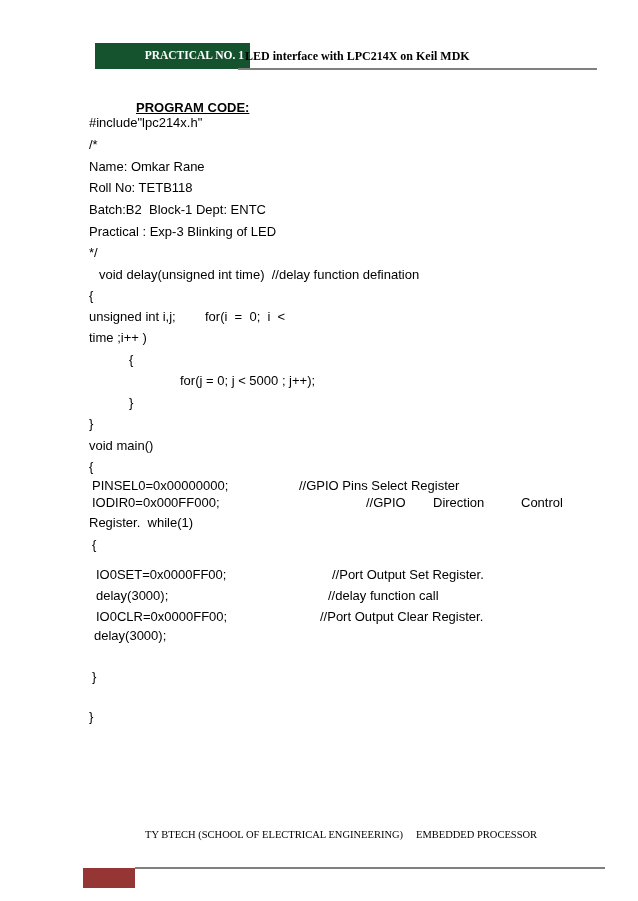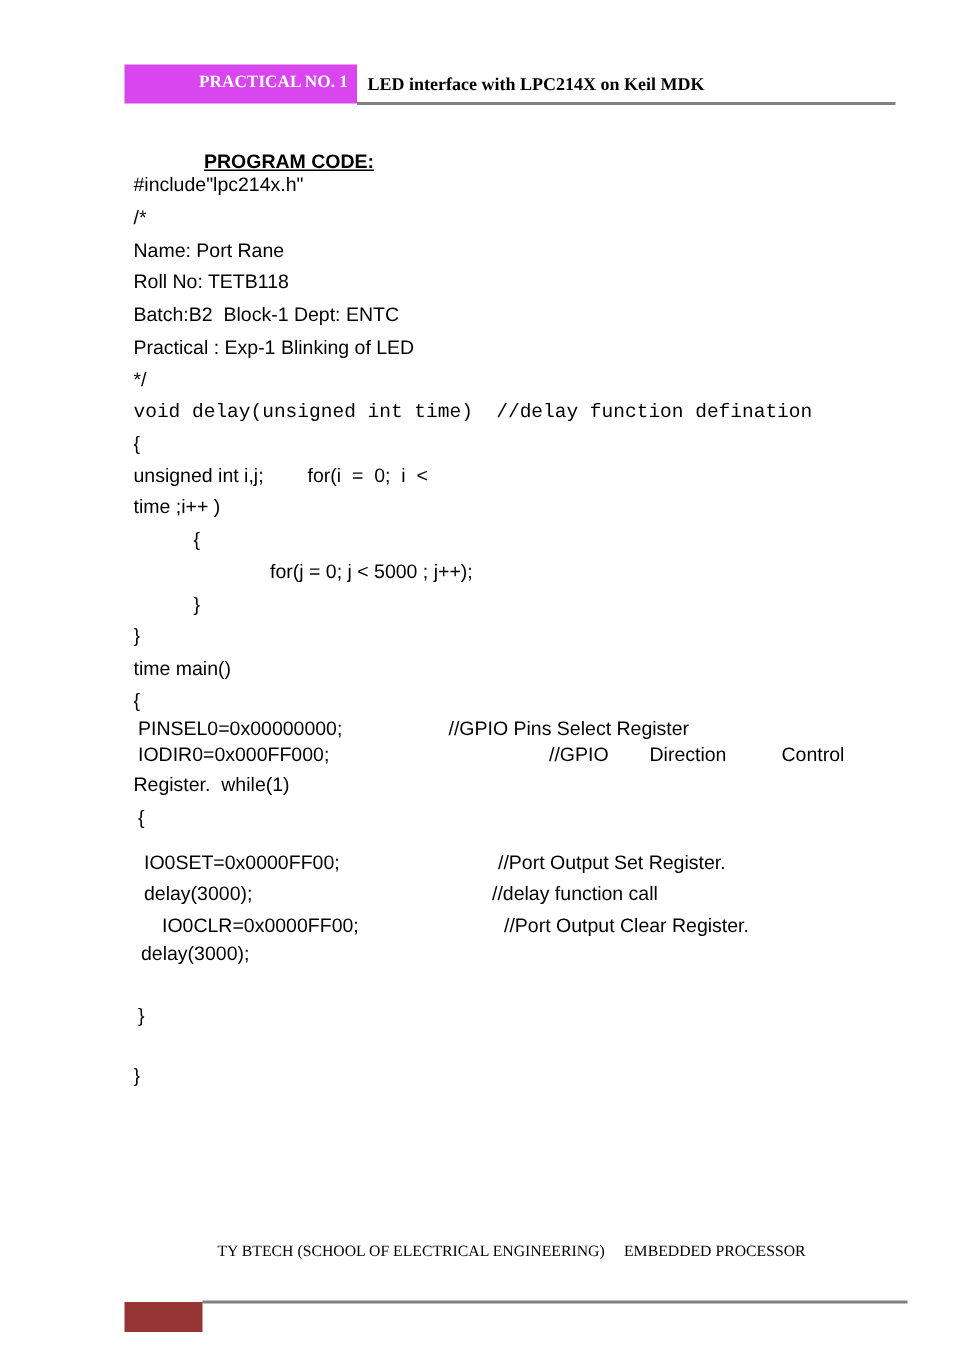--- a/index.html
+++ b/index.html
@@ -1,17 +1,17 @@
 <!DOCTYPE html>
 <html><head>
 <meta charset="utf-8">
 <style>
   html, body { margin:0; padding:0; }
   body { width:638px; height:901px; background:#ffffff; position:relative; overflow:hidden; }
-  .hdr-bar { position:absolute; left:83px; top:43px; width:155px; height:26px; background:#d946ef; }
+  .hdr-bar { position:absolute; left:95px; top:43px; width:155px; height:26px; background:#14532d; }
   .hdr-bar-text { position:absolute; right:6px; top:6px; font-family:"Liberation Serif", serif; font-weight:bold; font-size:11.5px; color:#ffffff; white-space:nowrap; }
   .hdr-title { position:absolute; left:245px; top:49px; font-family:"Liberation Serif", serif; font-weight:bold; font-size:12px; color:#000; white-space:nowrap; }
   .hdr-line { position:absolute; left:238px; top:68px; width:359px; height:2px; background:#808080; }
 
   .content { position:absolute; left:89px; top:0; font-family:"Liberation Sans", sans-serif; font-size:13px; color:#000; }
   .ln { position:absolute; white-space:pre; line-height:16px; }
   .heading { font-weight:bold; text-decoration:underline; }
 
   .ftr-text { position:absolute; top:829px; font-family:"Liberation Serif", serif; font-size:10.5px; color:#000; white-space:nowrap; }
   .ftr-line { position:absolute; left:135px; top:867px; width:470px; height:2px; background:#808080; }
@@ -26,50 +26,50 @@
   </div>
   <div class="hdr-title">LED interface with LPC214X on Keil MDK</div>
   <div class="hdr-line"></div>
 </div>
 
 <div class="content">
   <div class="ln heading" style="left:0; top:100px;padding-left:47px;">PROGRAM CODE:</div>
   <div id="code-lines">
       <div class="ln" style="left: 0px; top: 115px;">#include"lpc214x.h"</div>
       <div class="ln" style="left: 0px; top: 137px;">/*</div>
-      <div class="ln" style="left: 0px; top: 159px;">Name: Port Rane</div>
+      <div class="ln" style="left: 0px; top: 159px;">Name: Omkar Rane</div>
       <div class="ln" style="left: 0px; top: 180px; text-align: center;">Roll No: TETB118</div>
       <div class="ln" style="left: 0px; top: 202px;">Batch:B2  Block-1 Dept: ENTC</div>
-      <div class="ln" style="left: 0px; top: 224px;">Practical : Exp-1 Blinking of LED</div>
+      <div class="ln" style="left: 0px; top: 224px;">Practical : Exp-3 Blinking of LED</div>
       <div class="ln" style="left: 0px; top: 245px;">*/</div>
-      <div class="ln" style="left: 0px; top: 267px; font-family: Liberation Mono, monospace;">void delay(unsigned int time)  //delay function defination</div>
+      <div class="ln" style="left: 10px; top: 267px;">void delay(unsigned int time)  //delay function defination</div>
       <div class="ln" style="left: 0px; top: 288px;">{</div>
       <div class="ln" style="left: 0px; top: 309px;">unsigned int i,j;</div>
       <div class="ln" style="left: 116px; top: 309px;">for(i  =  0;  i  &lt;</div>
       <div class="ln" style="left: 0px; top: 330px;">time ;i++ )</div>
       <div class="ln" style="left: 40px; top: 352px;">{</div>
       <div class="ln" style="left: 91px; top: 373px;">for(j = 0; j &lt; 5000 ; j++);</div>
       <div class="ln" style="left: 40px; top: 395px;">}</div>
       <div class="ln" style="left: 0px; top: 416px;">}</div>
-      <div class="ln" style="left: 0px; top: 438px;">time main()</div>
+      <div class="ln" style="left: 0px; top: 438px;">void main()</div>
       <div class="ln" style="left: 0px; top: 459px;">{</div>
       <div class="ln" style="left: 3px; top: 478px; text-align: right;">PINSEL0=0x00000000;</div>
       <div class="ln" style="left: 210px; top: 478px;">//GPIO Pins Select Register</div>
       <div class="ln" style="left: 3px; top: 495px;">IODIR0=0x000FF000;</div>
       <div class="ln" style="left: 277px; top: 495px; text-align: center;">//GPIO</div>
       <div class="ln" style="left: 344px; top: 495px;">Direction</div>
       <div class="ln" style="left: 432px; top: 495px;">Control</div>
       <div class="ln" style="left: 0px; top: 515px;">Register.  while(1)</div>
       <div class="ln" style="left: 3px; top: 537px;">{</div>
       <div class="ln" style="left: 7px; top: 567px;">IO0SET=0x0000FF00;</div>
       <div class="ln" style="left: 243px; top: 567px;">//Port Output Set Register.</div>
       <div class="ln" style="left: 7px; top: 588px;">delay(3000);</div>
       <div class="ln" style="left: 239px; top: 588px;">//delay function call</div>
-      <div class="ln" style="left: 19px; top: 609px; text-align: right;">IO0CLR=0x0000FF00;</div>
-      <div class="ln" style="left: 231px; top: 609px; margin-left: 16px;">//Port Output Clear Register.</div>
+      <div class="ln" style="left: 7px; top: 609px; text-align: right;">IO0CLR=0x0000FF00;</div>
+      <div class="ln" style="left: 231px; top: 609px;">//Port Output Clear Register.</div>
       <div class="ln" style="left: 5px; top: 628px;">delay(3000);</div>
       <div class="ln" style="left: 3px; top: 669px;">}</div>
       <div class="ln" style="left: 0px; top: 709px;">}</div>
     </div>
 </div>
 
 <div>
   <div class="ftr-text" style="left:145px;">TY BTECH (SCHOOL OF ELECTRICAL ENGINEERING)</div>
   <div class="ftr-text" style="left:416px;">EMBEDDED PROCESSOR</div>
   <div class="ftr-line"></div>

